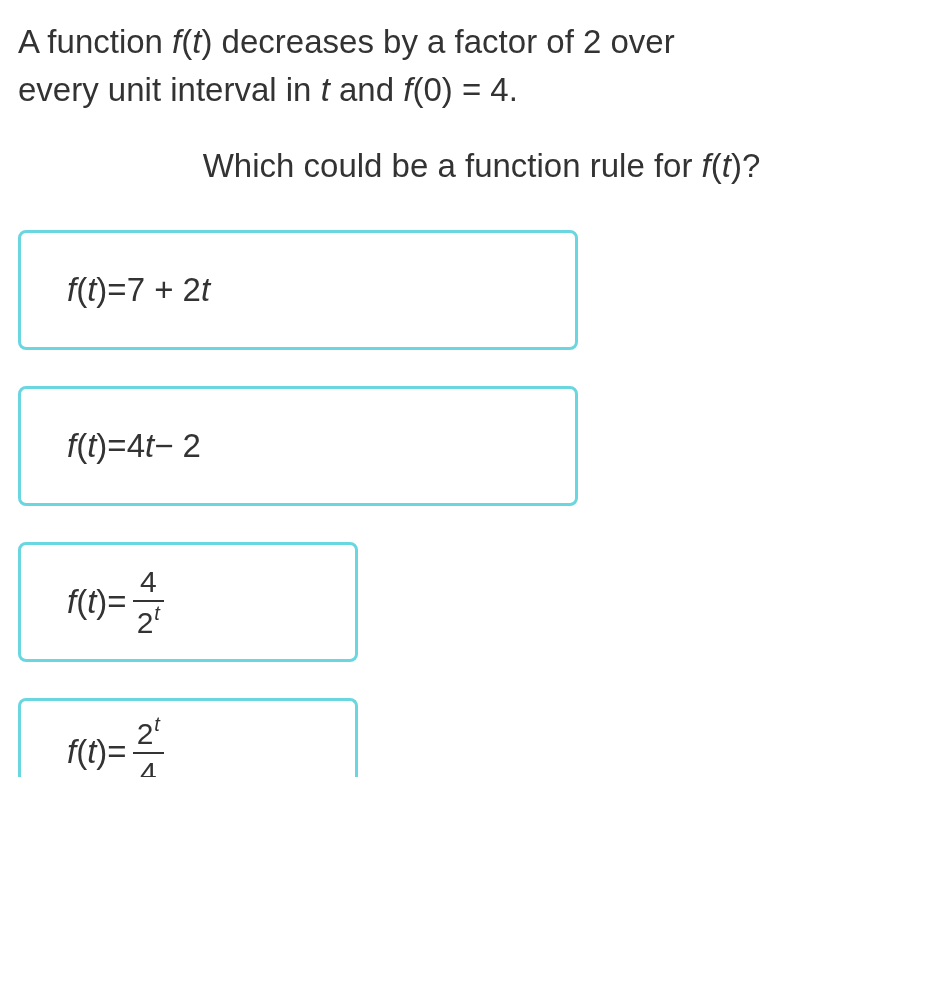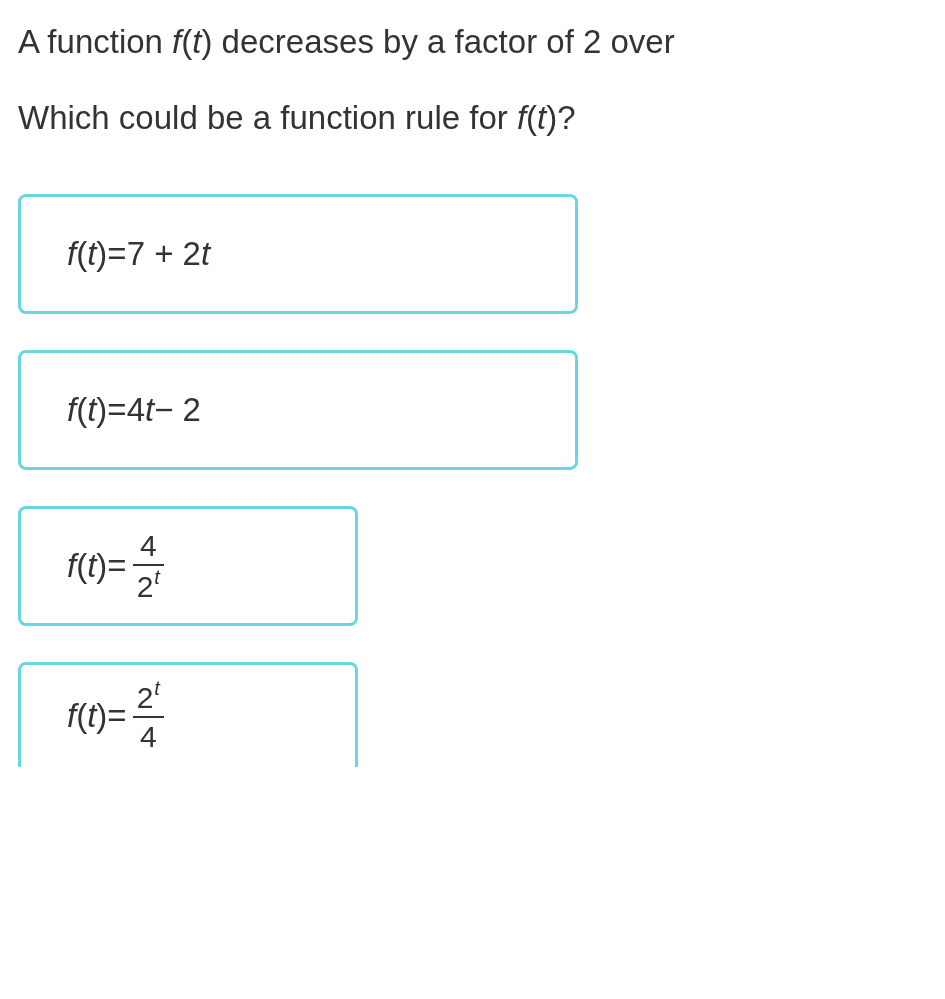--- a/index.html
+++ b/index.html
@@ -24,21 +24,22 @@
     margin-bottom: 28px;
     white-space: nowrap;
   }
   .prompt .line2 {
     white-space: nowrap;
   }
   .question {
     font-size: 33px;
     line-height: 1.45;
     color: #333333;
-    margin-bottom: 52px;
+    margin-bottom: 40px;
+    text-align: center;
   }
   .ital { font-style: italic; }
   .options {
     display: flex;
     flex-direction: column;
     gap: 36px;
   }
   .option {
     width: 560px;
     height: 120px;
@@ -95,20 +96,23 @@
 </style>
 </head>
 <body>
 
 <div class="page">
 
   <div class="prompt">
     <div>
       <span>A function </span><span class="ital">f</span><span>(</span><span class="ital">t</span><span>)</span><span> decreases by a factor of 2 over</span>
     </div>
+    <div class="line2">
+      <span>every unit interval in </span><span class="ital">t</span><span> and </span><span class="ital">f</span><span>(</span><span>0</span><span>)</span><span> = 4.</span>
+    </div>
   </div>
 
   <div class="question">
     <span>Which could be a function rule for </span><span class="ital">f</span><span>(</span><span class="ital">t</span><span>)</span><span>?</span>
   </div>
 
   <div class="options">
 
     <div class="option">
       <span class="eq">

